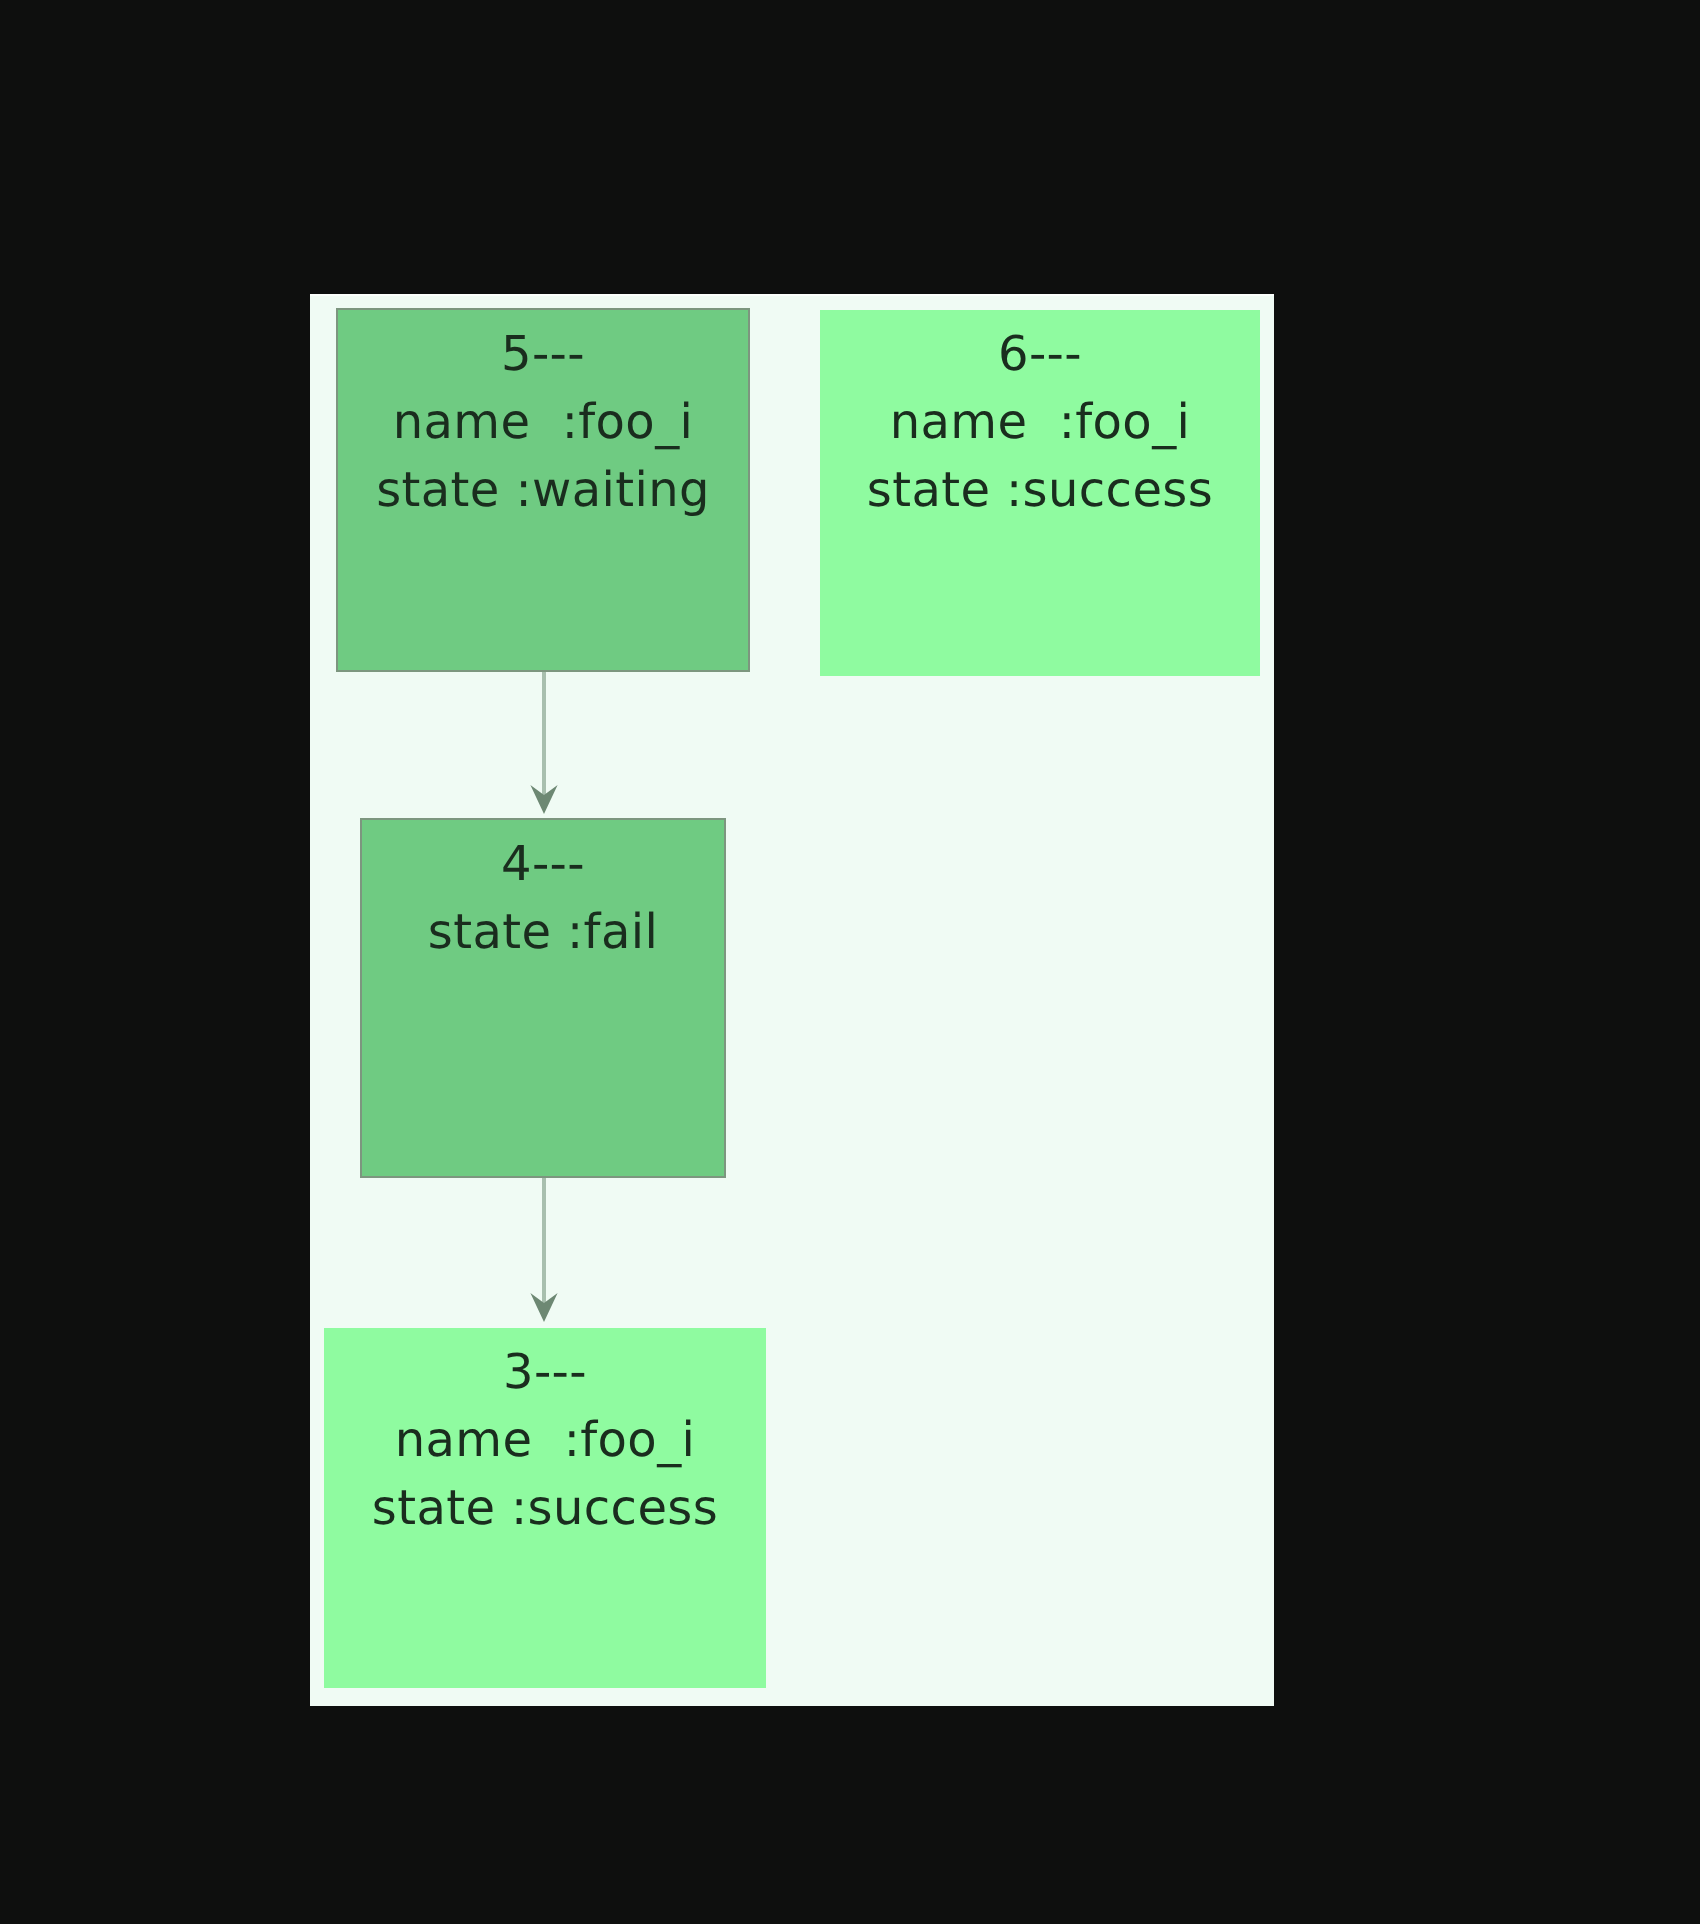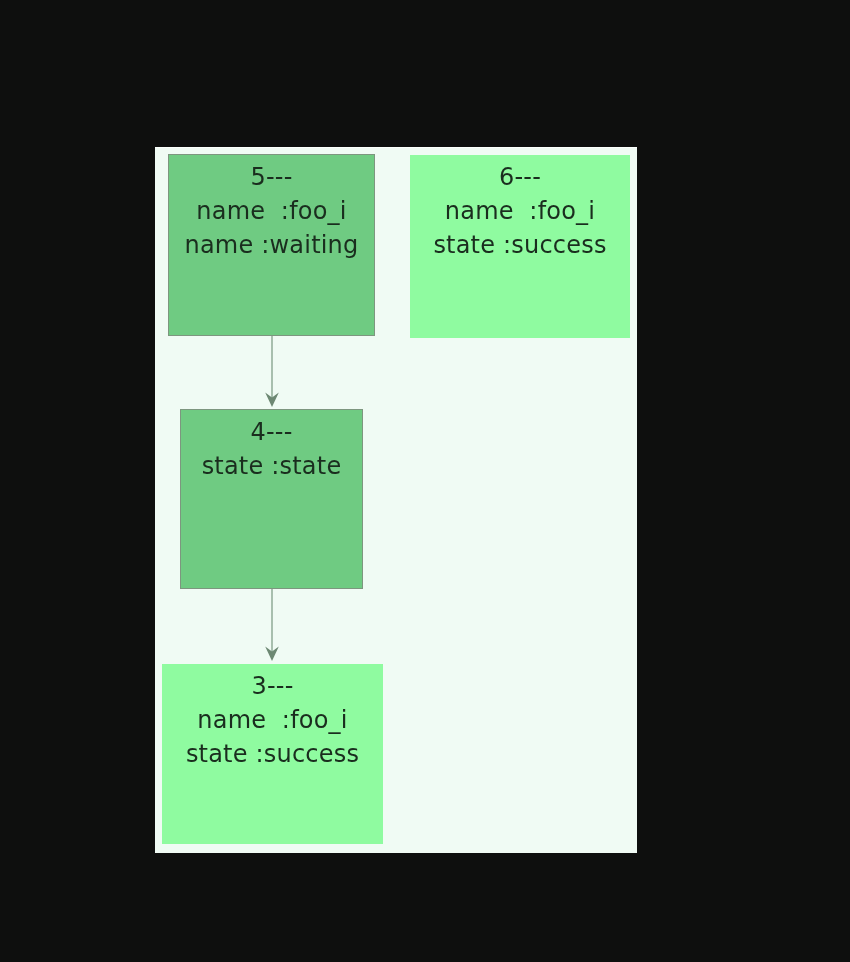--- a/index.html
+++ b/index.html
@@ -66,32 +66,32 @@
       </g>
       <g>
         <line class="edge-line" x1="117" y1="441" x2="117" y2="504" stroke-width="2" stroke="#a8bfae"></line>
         <path class="edge-head" d="M117,513 L110.2,498.5 L117,503.5 L123.8,498.5 Z" fill="#6d8873"></path>
       </g>
     </svg>
 
     <div class="node node--bordered node-pos-5" style="background: rgb(111, 203, 130); border-color: rgb(125, 150, 127); color: rgb(26, 45, 30);">
       <div class="node-line">5---</div>
       <div class="node-line">name  :foo_i</div>
-      <div class="node-line">name :waiting</div>
+      <div class="node-line">state :waiting</div>
     </div>
 
     <div class="node node-pos-6" style="background: rgb(143, 251, 160); color: rgb(26, 45, 30);">
       <div class="node-line">6---</div>
       <div class="node-line">name  :foo_i</div>
       <div class="node-line">state :success</div>
     </div>
 
     <div class="node node--bordered node-pos-4" style="background: rgb(111, 203, 130); border-color: rgb(125, 150, 127); color: rgb(26, 45, 30);">
       <div class="node-line">4---</div>
-      <div class="node-line">state :state</div>
+      <div class="node-line">state :fail</div>
     </div>
 
     <div class="node node-pos-3" style="background: rgb(143, 251, 160); color: rgb(26, 45, 30);">
       <div class="node-line">3---</div>
       <div class="node-line">name  :foo_i</div>
       <div class="node-line">state :success</div>
     </div>
 
   </div>
 </div>

